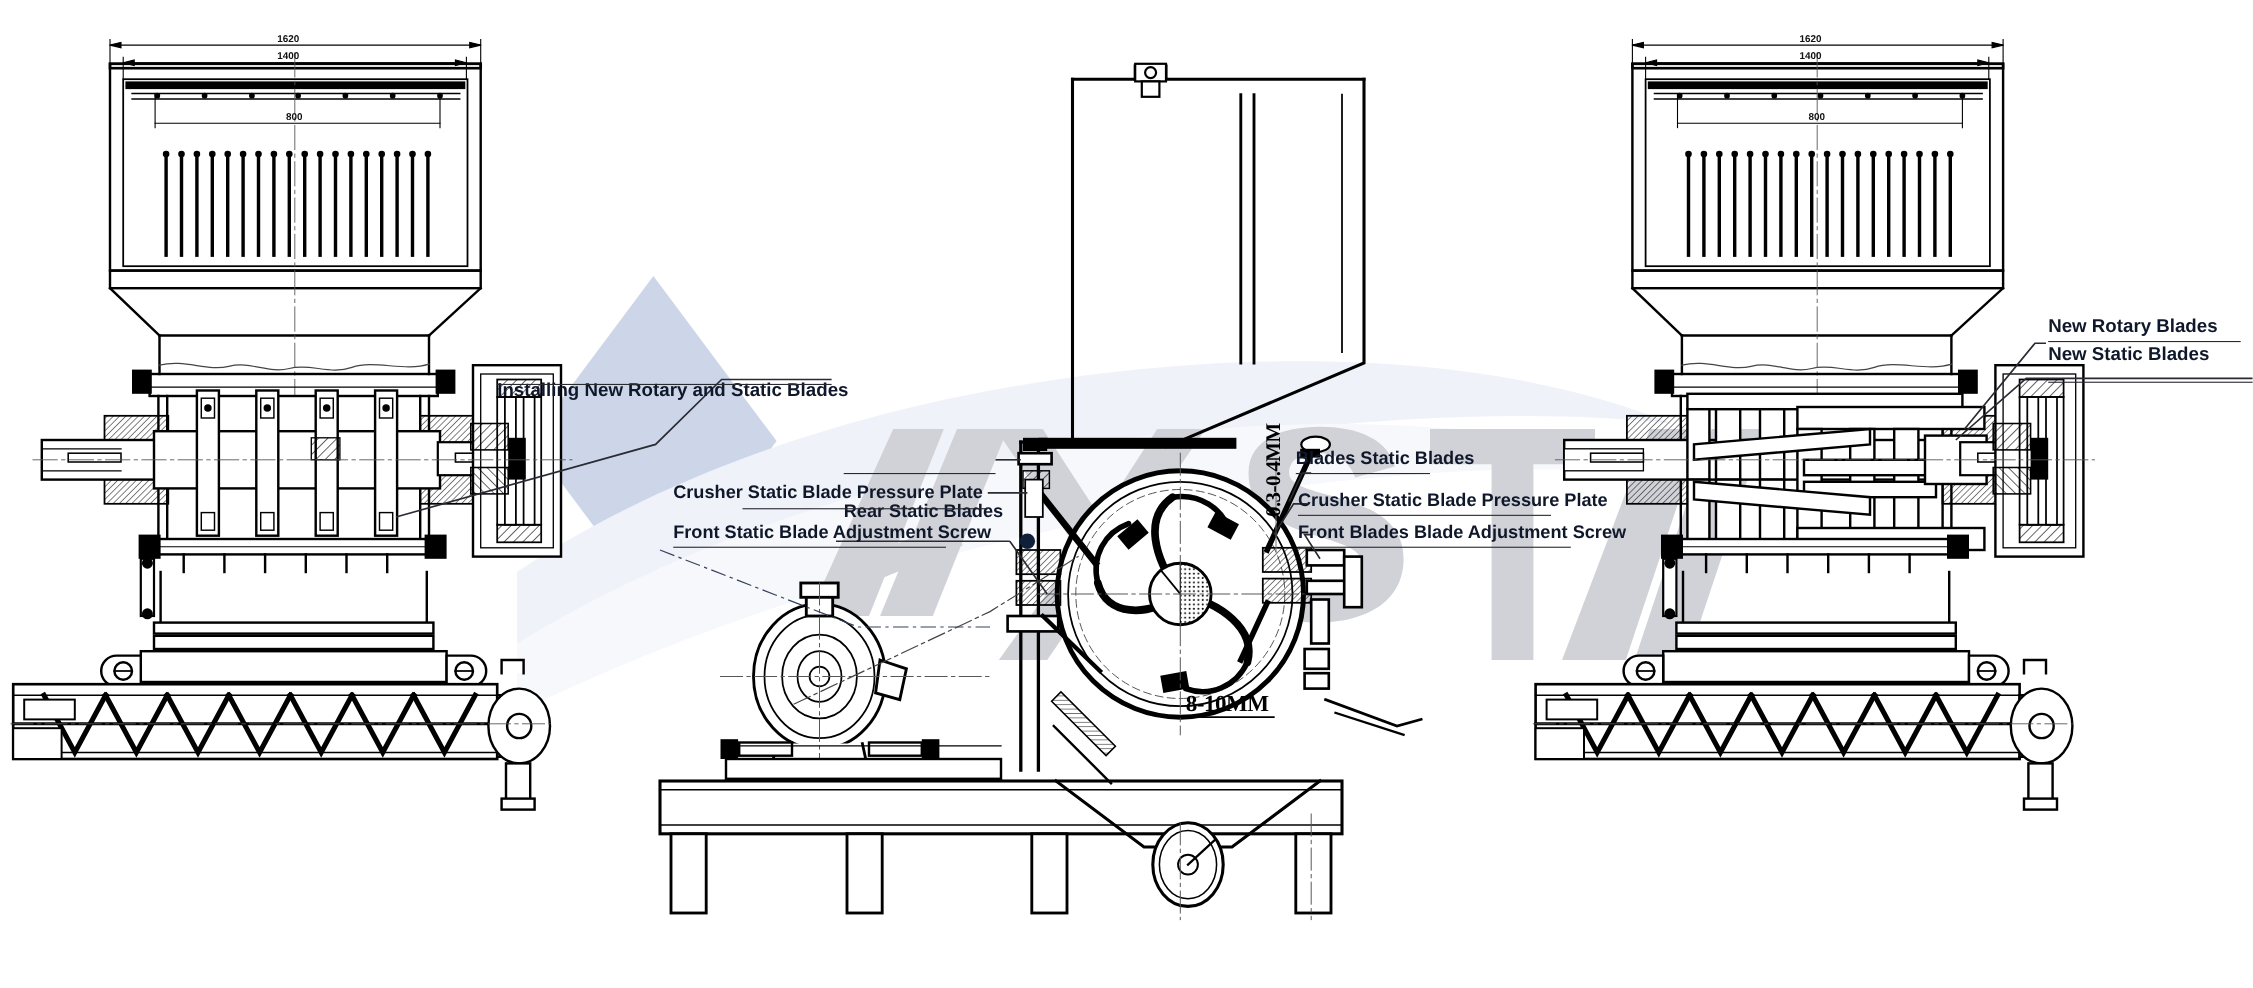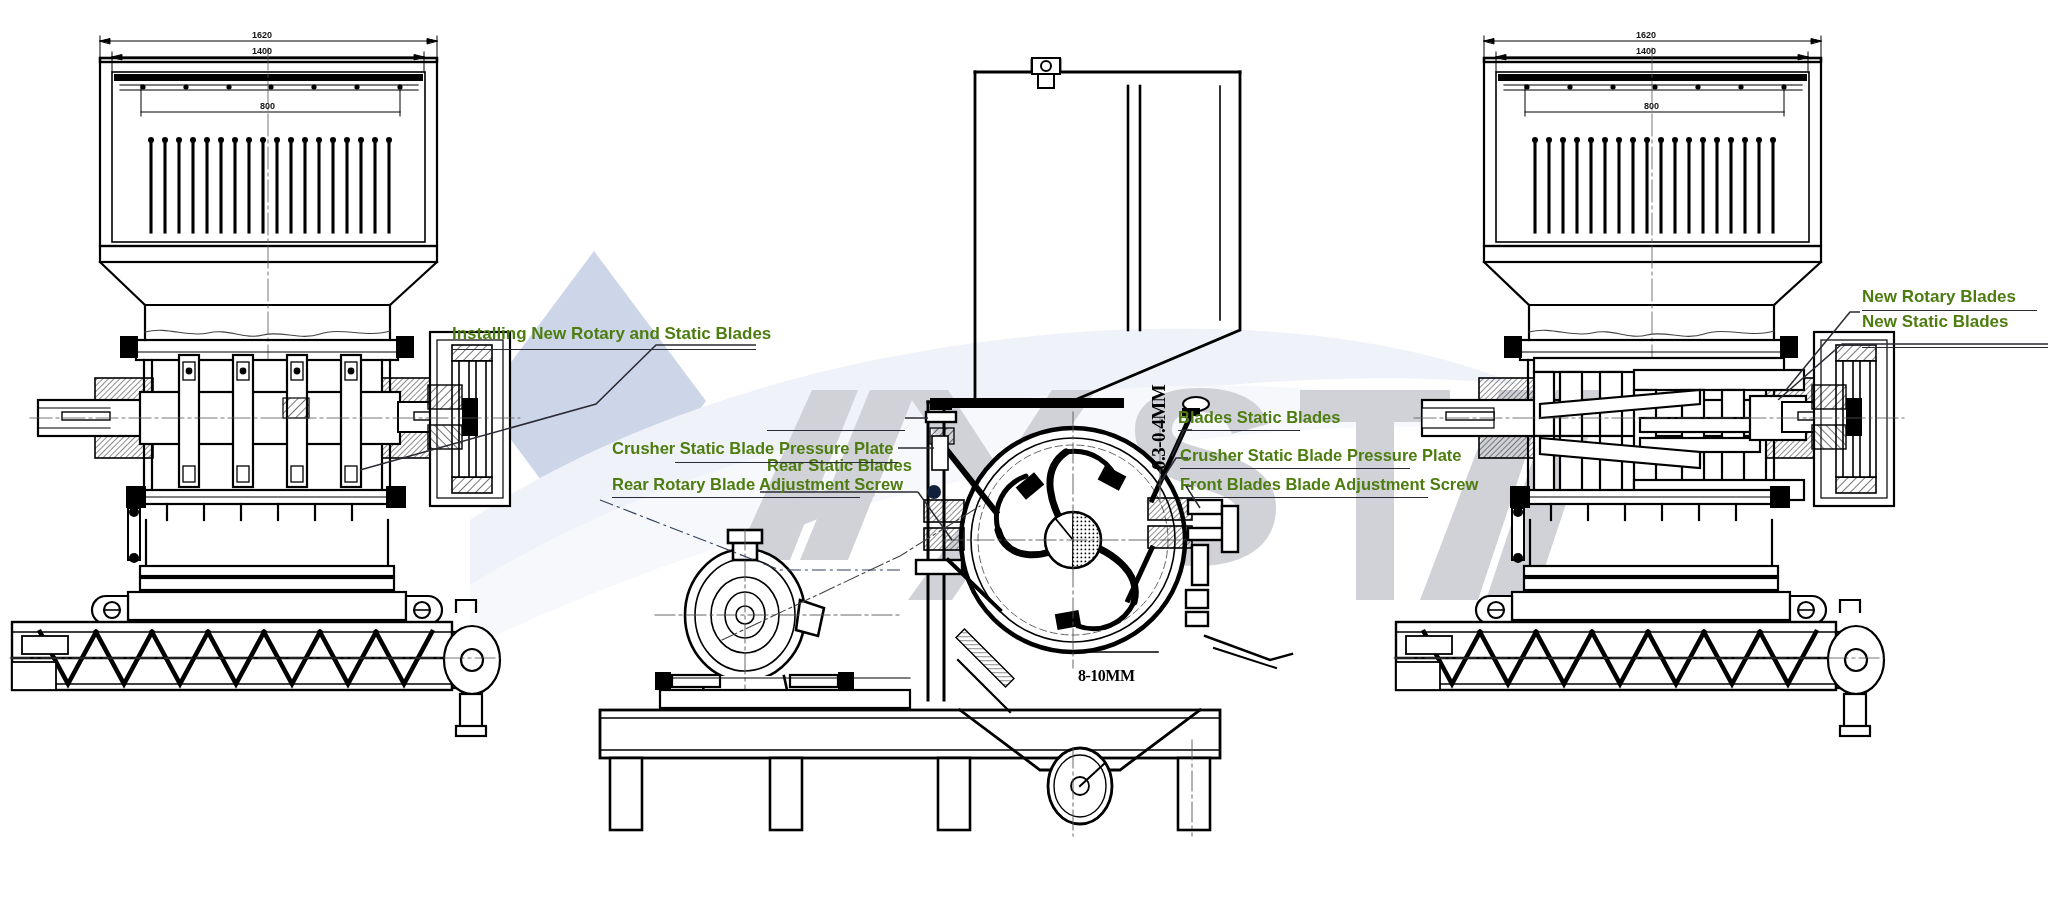--- a/index.html
+++ b/index.html
@@ -1,31 +1,31 @@
 <!DOCTYPE html>
 <html><head>
 <meta charset="utf-8">
 <style>
   html,body{margin:0;padding:0;background:#ffffff;}
   body{width:2048px;height:898px;overflow:hidden;
        font-family:"Liberation Sans",sans-serif;}
   #stage{position:relative;width:2048px;height:898px;background:#fff;}
   svg{display:block;}
   .lbl{position:absolute;font-family:"Liberation Sans",sans-serif;
-       font-weight:bold;color:#4d7c0f;white-space:nowrap;letter-spacing:0px;text-align:center;}
+       font-weight:bold;color:#0f172a;white-space:nowrap;letter-spacing:0px;text-align:center;}
   .lbl-16{font-size:16.5px;}
   .lbl-17{font-size:17px;}
   .leader{position:absolute;background:#2a2a33;height:1.4px;}
   .dimtxt{position:absolute;font-family:"Liberation Sans",sans-serif;
           font-size:9px;font-weight:bold;color:#111;white-space:nowrap;}
   .vert{position:absolute;font-family:"Liberation Serif",serif;font-weight:bold;
         font-size:19px;color:#000;transform-origin:0 0;transform:rotate(-90deg);
         letter-spacing:-0.5px;white-space:nowrap;}
   .horiz-note{position:absolute;font-family:"Liberation Serif",serif;font-weight:bold;
-        font-size:16px;color:#000;white-space:nowrap;letter-spacing:-0.5px;margin-top:40px;}
+        font-size:21px;color:#000;white-space:nowrap;letter-spacing:-0.5px;}
 </style>
 </head>
 <body>
 
 <div id="stage">
 
   <svg width="2048" height="898" viewBox="0 0 2048 898">
     <defs>
       <pattern id="hatchR" width="6" height="6" patternTransform="rotate(45)" patternUnits="userSpaceOnUse">
         <line x1="0" y1="0" x2="0" y2="6" stroke="#000" stroke-width="1.1"></line>
@@ -717,25 +717,25 @@
   </svg>
 
   <div class="dimtxt" style="left:252px;top:30px;">1620</div>
   <div class="dimtxt" style="left:252px;top:46px;">1400</div>
   <div class="dimtxt" style="left:260px;top:101px;">800</div>
 
   <div class="dimtxt" style="left:1636px;top:30px;">1620</div>
   <div class="dimtxt" style="left:1636px;top:46px;">1400</div>
   <div class="dimtxt" style="left:1644px;top:101px;">800</div>
 
-  <div class="lbl lbl-17" style="left:452px;top:324px;">Installing New Rotary and Static Blades</div>
+  <div class="lbl lbl-17" style="left:452px;top:345px;">Installing New Rotary and Static Blades</div>
 
   <div class="lbl lbl-16" style="left:767px;top:408px;margin-top:48px;">Rear Static Blades</div>
   <div class="lbl lbl-16" style="left:612px;top:439px;">Crusher Static Blade Pressure Plate</div>
-  <div class="lbl lbl-16" style="left:612px;top:475px;">Rear Rotary Blade Adjustment Screw</div>
+  <div class="lbl lbl-16" style="left:612px;top:475px;">Front Static Blade Adjustment Screw</div>
 
   <div class="lbl lbl-16" style="left:1178px;top:408px;">Blades Static Blades</div>
   <div class="lbl lbl-16" style="left:1180px;top:446px;">Crusher Static Blade Pressure Plate</div>
   <div class="lbl lbl-16" style="left:1180px;top:475px;">Front Blades Blade Adjustment Screw</div>
 
   <div class="lbl lbl-17" style="left:1862px;top:287px;">New Rotary Blades</div>
   <div class="lbl lbl-17" style="left:1862px;top:312px;">New Static Blades</div>
 
   <div class="leader" style="left:767px;top:430px;width:138px;"></div>
   <div class="leader" style="left:675px;top:462px;width:223px;"></div>

